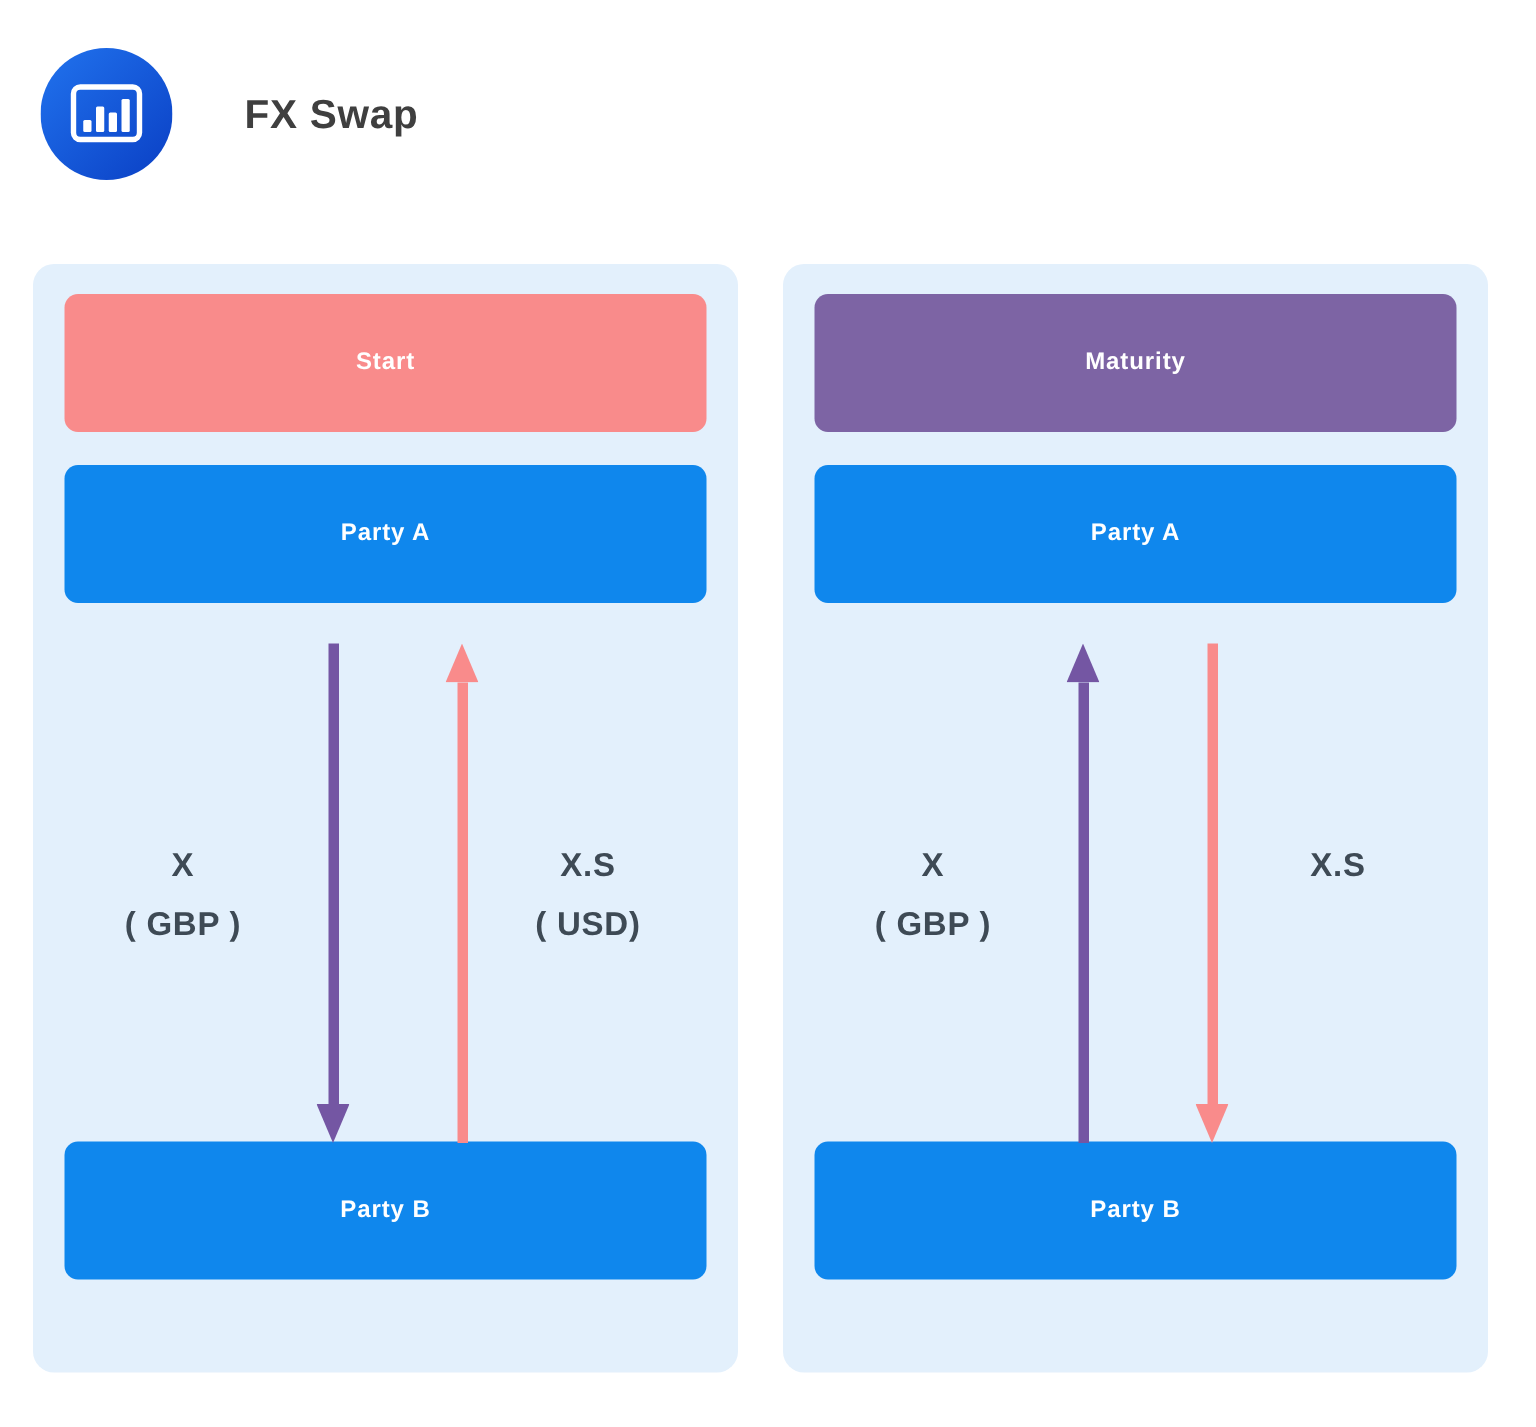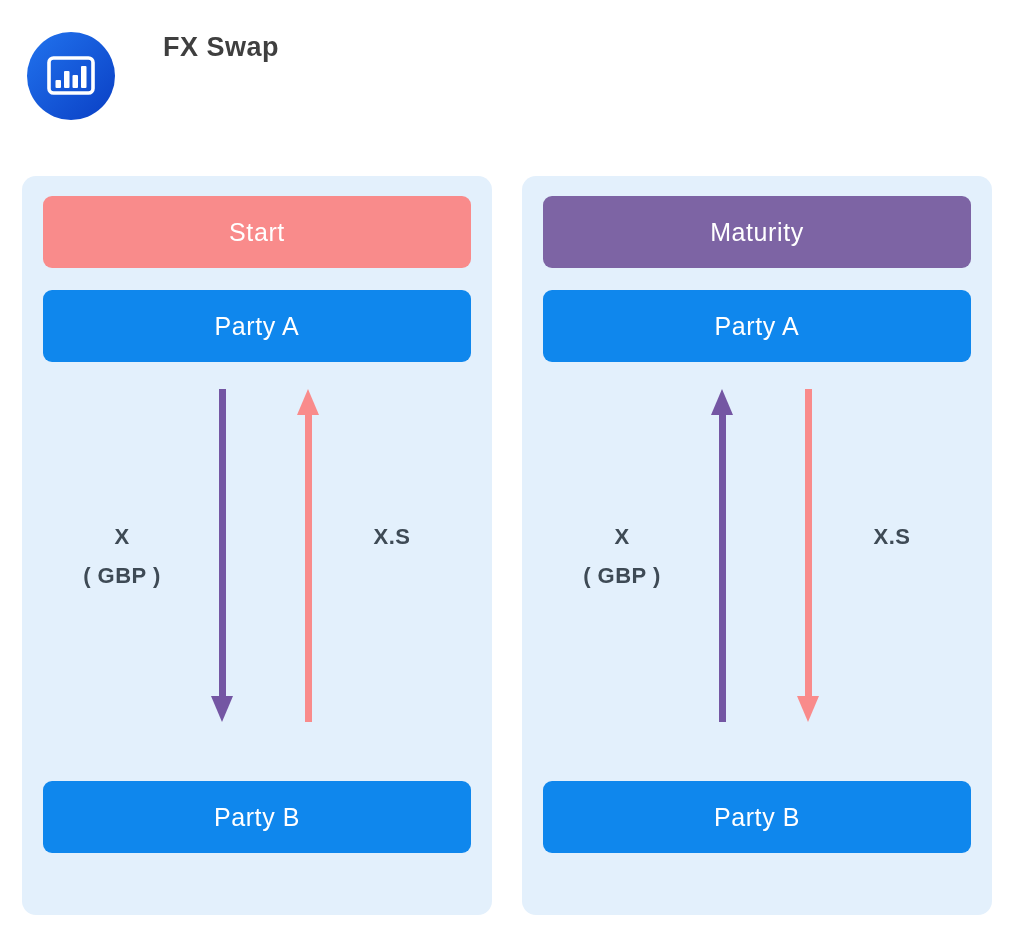--- a/index.html
+++ b/index.html
@@ -1,37 +1,37 @@
 <!DOCTYPE html>
 <html><head>
 <meta charset="utf-8">
 <style>
   * { margin: 0; padding: 0; box-sizing: border-box; }
   html, body { width: 1024px; height: 951px; background: #ffffff; overflow: hidden; }
   body { font-family: "Liberation Sans", sans-serif; position: relative; }
 
   
-  .header { position: absolute; top: 32px; left: 27px; display: flex; }
+  .header { position: absolute; top: 32px; left: 27px; display: flex; align-items: center; }
   .logo { width: 88px; height: 88px; flex: 0 0 auto; }
   .title { margin-left: 48px; font-size: 27px; font-weight: 700; color: #3f3f3f; letter-spacing: 0.5px; }
 
   
   .panel {
     position: absolute; top: 176px; width: 470px; height: 739px;
     background: #e3f0fc; border-radius: 14px;
     padding: 20px 21px 62px 21px;
     display: flex; flex-direction: column;
   }
   .panel-left  { left: 22px; }
   .panel-right { left: 522px; }
 
   .stage-btn, .party-btn {
-    height: 72px; border-radius: 9px; flex: 0 0 auto;
+    height: 92px; border-radius: 9px; flex: 0 0 auto;
     display: flex; align-items: center; justify-content: center;
-    color: #ffffff; font-size: 25px; font-weight: 400; letter-spacing: 0.6px;
+    color: #ffffff; font-size: 16px; font-weight: 700; letter-spacing: 0.6px;
   }
   .stage-btn { margin-bottom: 22px; }
 
   
   .flow-area { flex: 1 1 auto; position: relative; }
 
   .arrow {
     position: absolute; top: 27px; height: 333px; width: 22px;
     display: flex; flex-direction: column; align-items: center;
   }
@@ -85,20 +85,21 @@
     <div class="arrow arrow-usd up" style="color: rgb(249, 139, 139);">
       <div class="head"></div>
       <div class="shaft"></div>
     </div>
     <div class="flow-label flow-label-left">
       <div>X</div>
       <div>( GBP )</div>
     </div>
     <div class="flow-label flow-label-right">
       <div>X.S</div>
+      <div>( USD)</div>
     </div>
   </div>
 
   <div class="party-btn" style="background: rgb(15, 135, 237);">Party B</div>
 </div>
 
 <div class="panel panel-right">
   <div class="stage-btn" style="background: rgb(125, 100, 164);">Maturity</div>
   <div class="party-btn" style="background: rgb(15, 135, 237);">Party A</div>
 

